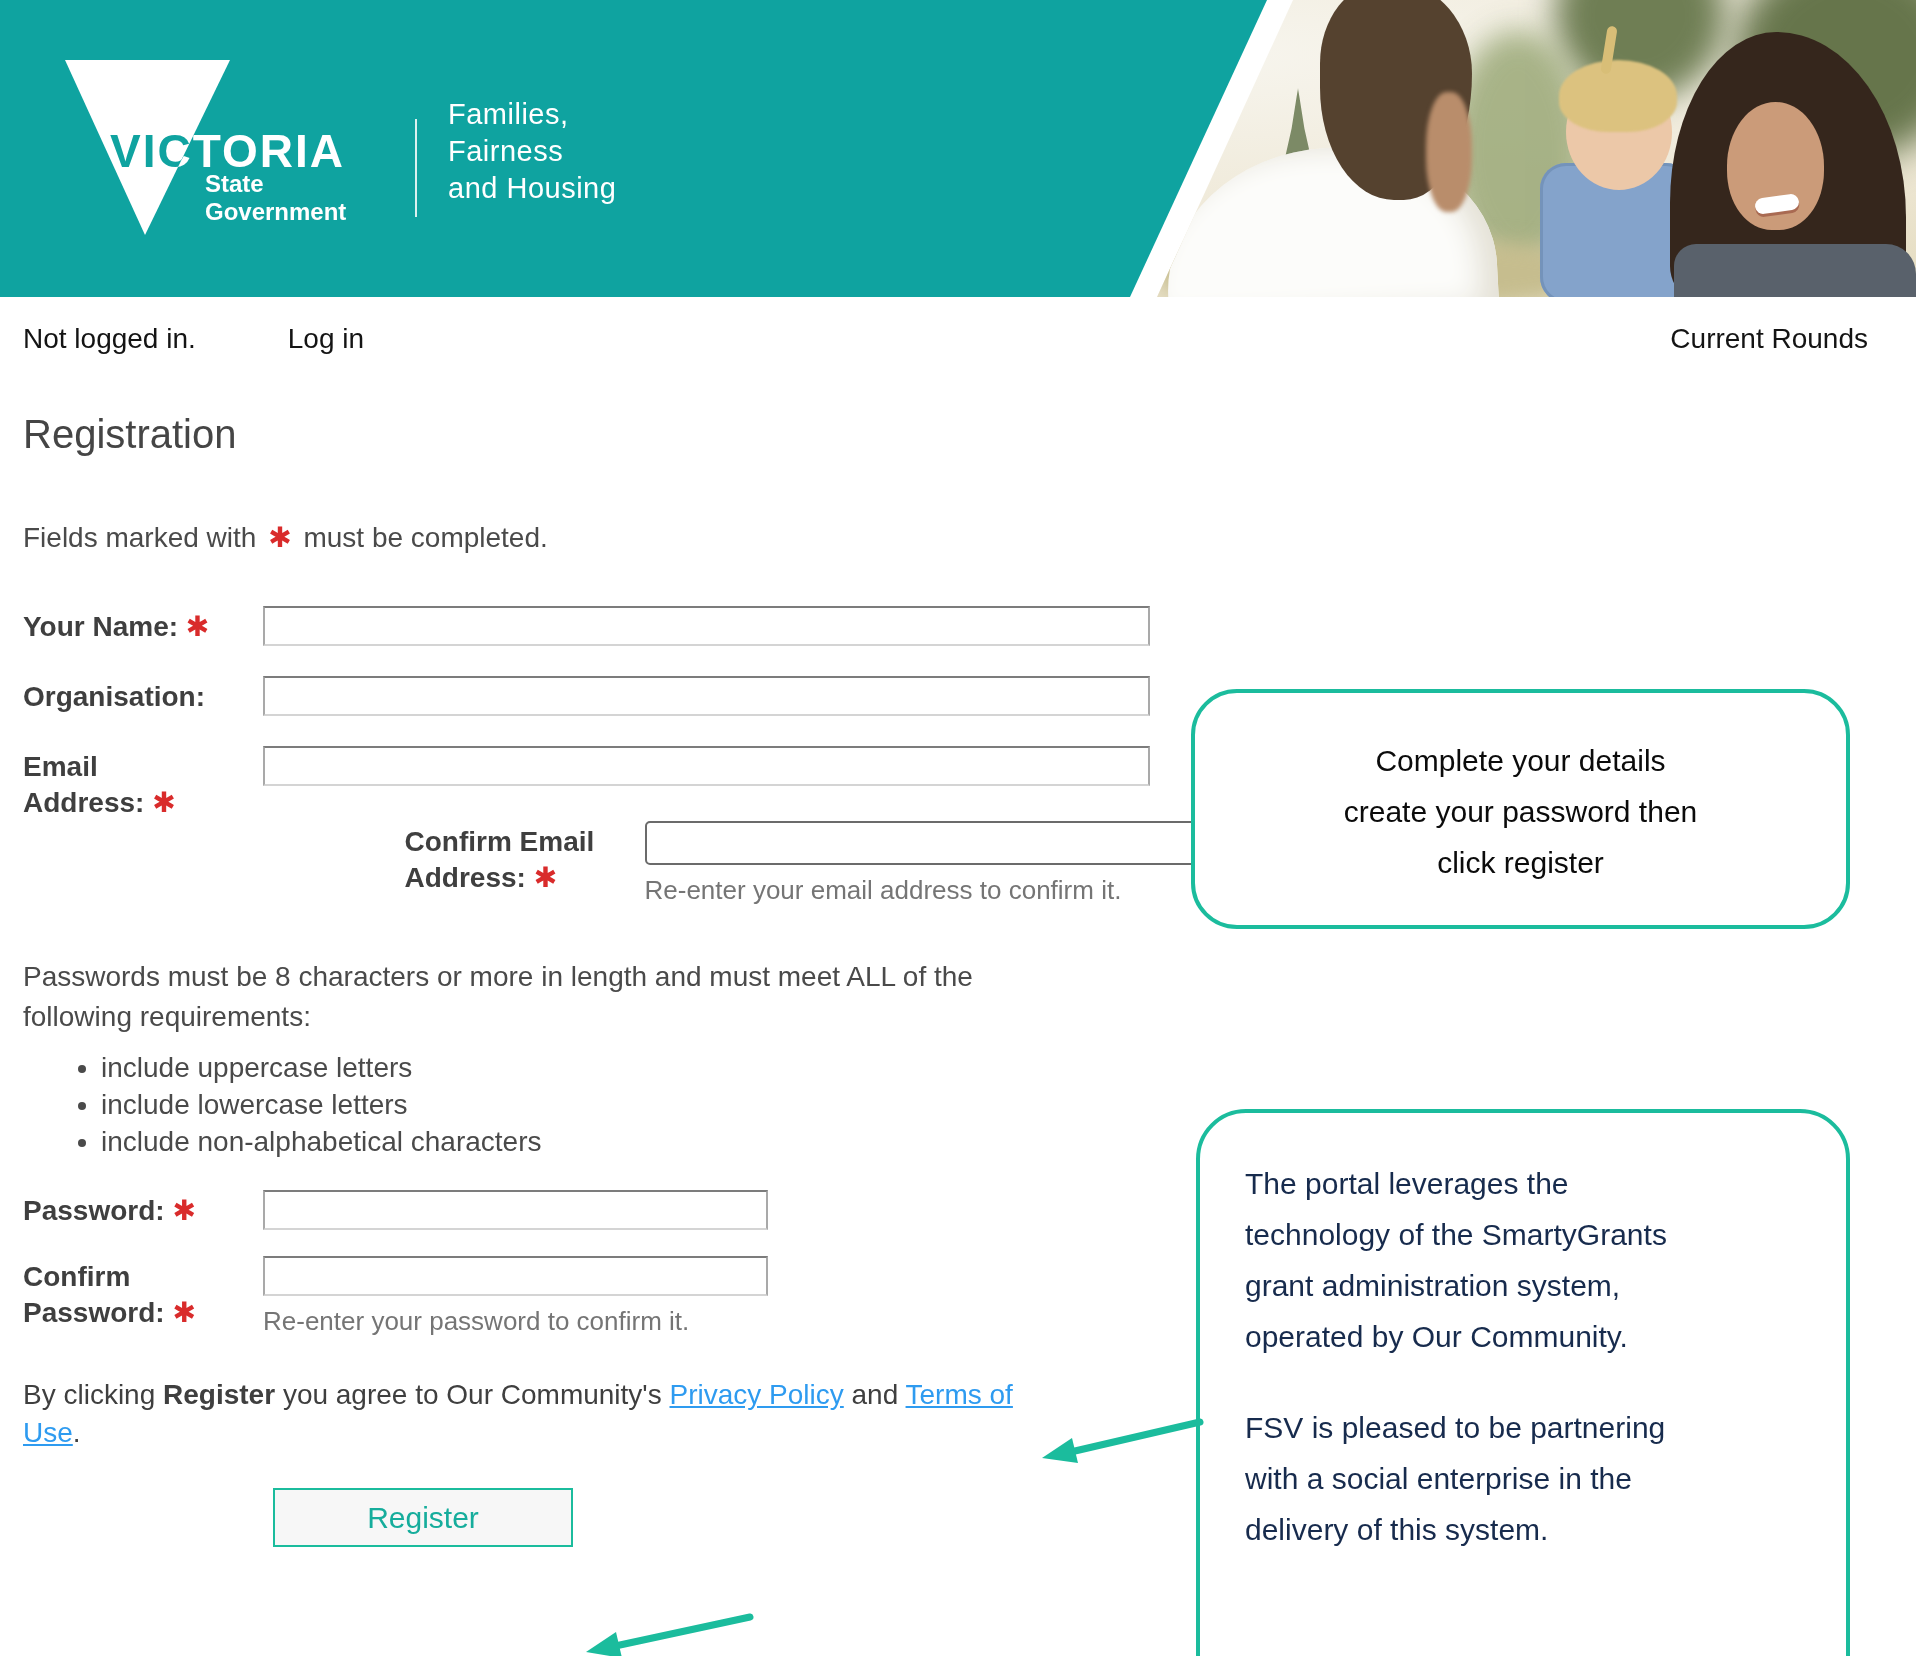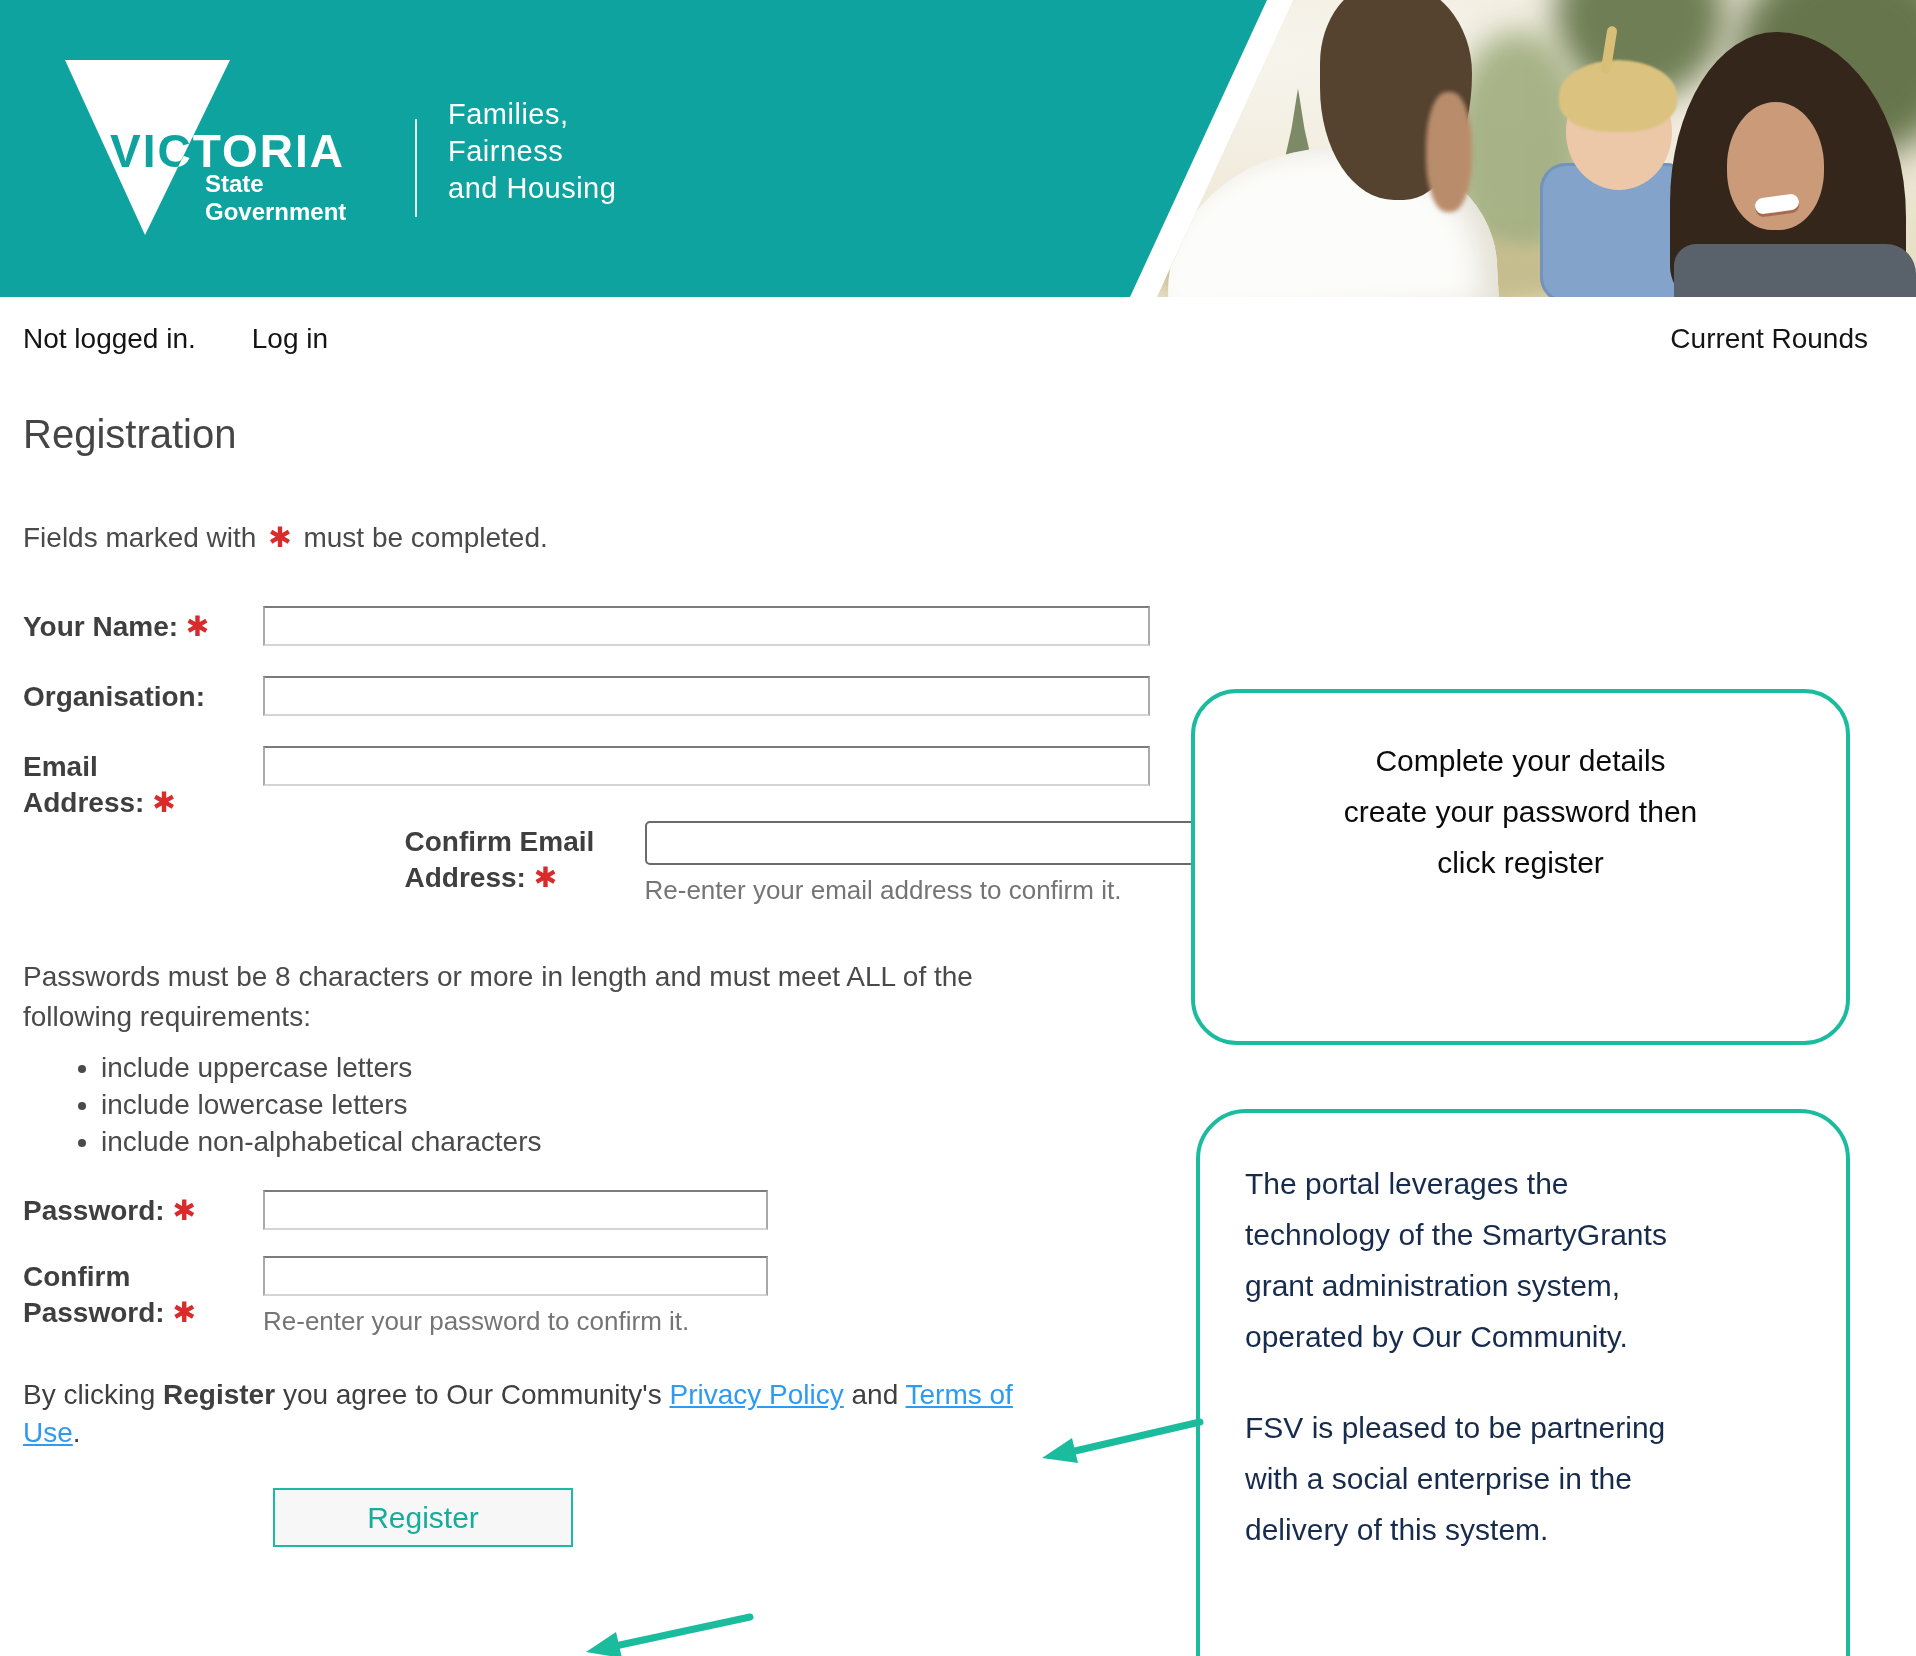--- a/index.html
+++ b/index.html
@@ -58,21 +58,21 @@
   .logo-svg{position:absolute;left:60px;top:45px;}
   .dept{
     position:absolute;left:448px;top:96px;color:#fff;
     font-size:29px;line-height:37px;font-weight:400;letter-spacing:.5px;
   }
   
   .nav{
     display:flex;align-items:baseline;
     padding:26px 48px 0 23px;font-size:28px;color:#141414;
   }
-  .nav .login{margin-left:56px;cursor:pointer;}
+  .nav .login{margin-left:92px;cursor:pointer;}
   .nav .spacer{flex:1;}
   .nav .rounds{cursor:pointer;}
   
   .content{position:relative;width:1916px;height:1296px;padding-left:23px;}
   h1.page-title{margin-top:55px;font-size:40px;line-height:48px;font-weight:400;color:#454545;}
   .req{color:var(--required_red);font-weight:700;}
   .note{margin-top:62px;font-size:28px;line-height:36px;color:var(--body_gray);}
   .note .req{margin:0 4px;}
   .row{display:flex;align-items:flex-start;}
   .row .lbl{
@@ -104,21 +104,21 @@
   .register-btn{
     display:block;margin:36px 0 0 250px;width:300px;height:59px;
     background:#f7f7f7;border:2px solid var(--accent_teal);color:#16ad9c;
     font-size:30px;font-family:inherit;cursor:pointer;
   }
   
   .callout{
     position:absolute;background:#fff;border:4px solid var(--accent_teal);
   }
   .callout-1{
-    left:1191px;top:279px;width:659px;height:356px;border-radius:46px;
+    left:1191px;top:279px;width:659px;height:240px;border-radius:46px;
     padding-top:42px;text-align:center;font-size:30px;line-height:51px;color:#0b0b0b;
   }
   .callout-2{
     left:1196px;top:699px;width:654px;height:613px;border-radius:50px;
     padding:45px 42px 0 45px;font-size:30px;line-height:51px;color:var(--navy);
   }
   .callout-2 .para + .para{margin-top:40px;}
   .arrow-svg{position:absolute;overflow:visible;}
   .arrow-svg .shaft{stroke:var(--accent_teal);stroke-width:7;fill:none;stroke-linecap:round;}
   .arrow-svg .head{fill:var(--accent_teal);}

